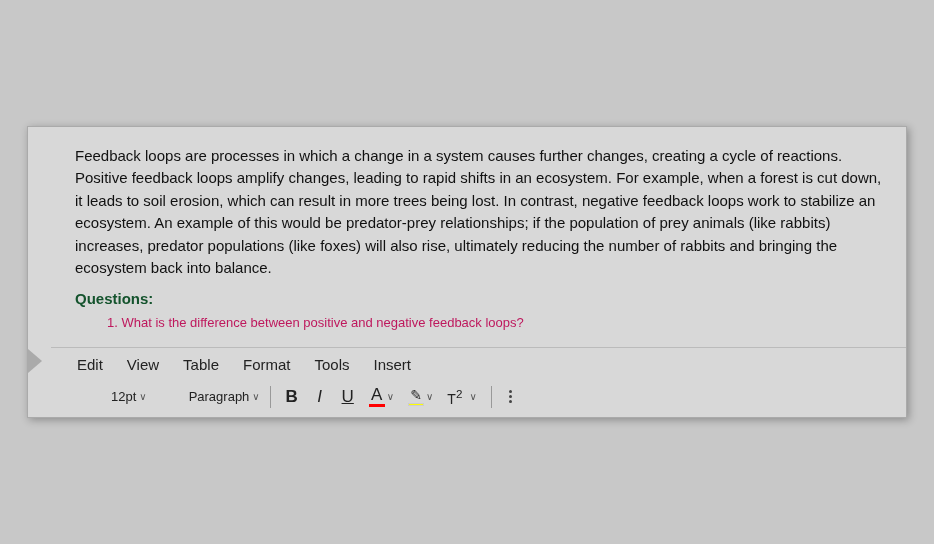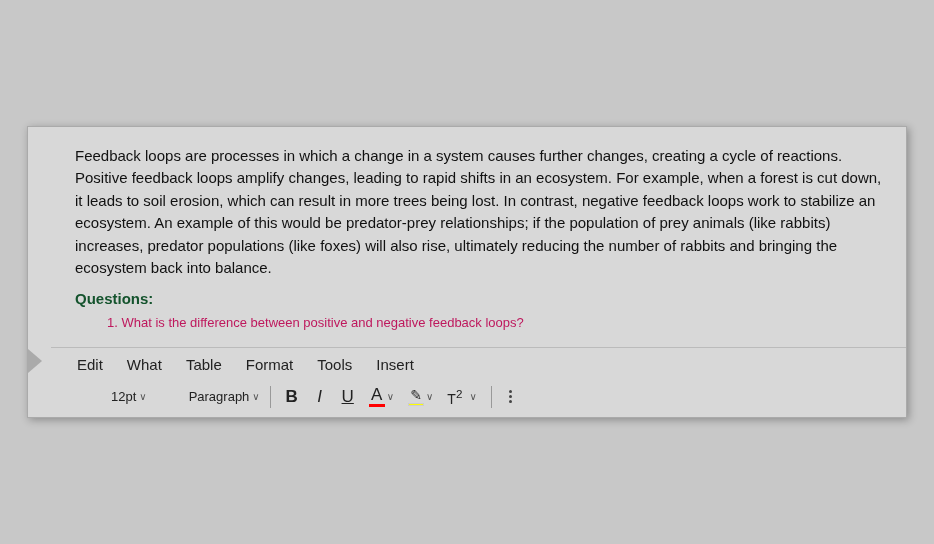--- a/index.html
+++ b/index.html
@@ -228,21 +228,21 @@
     <p class="questions-header">Questions:</p>
     <ol class="questions-list">
       <li data-num="1">
         <span>What is the difference between positive and negative feedback loops?</span>
       </li>
     </ol>
   </div>
 
   <div class="menu-bar">
     <span class="menu-item">Edit</span>
-    <span class="menu-item">What</span>
+    <span class="menu-item">View</span>
     <span class="menu-item">Table</span>
     <span class="menu-item">Format</span>
     <span class="menu-item">Tools</span>
     <span class="menu-item">Insert</span>
   </div>
 
   <div class="toolbar-bar">
 
     <div class="toolbar-select">
       <span>12pt</span>

